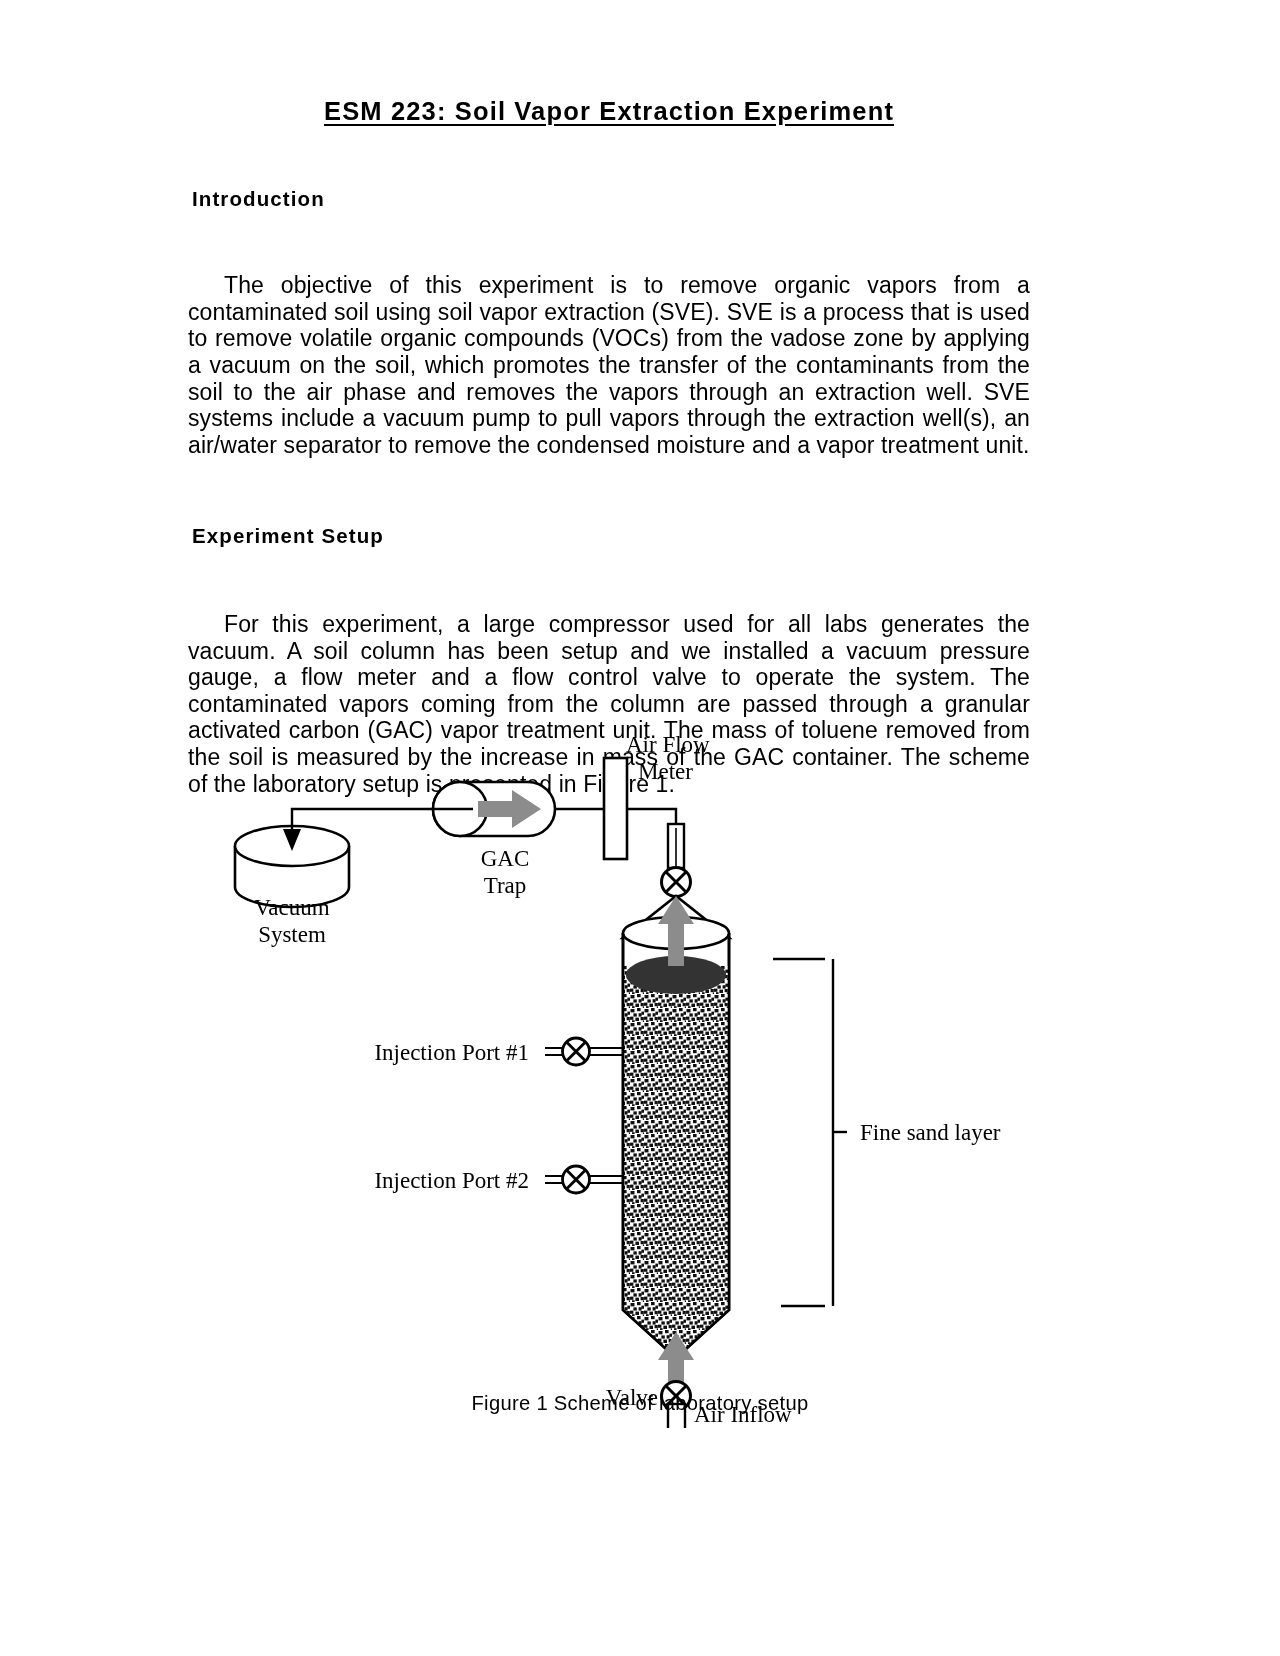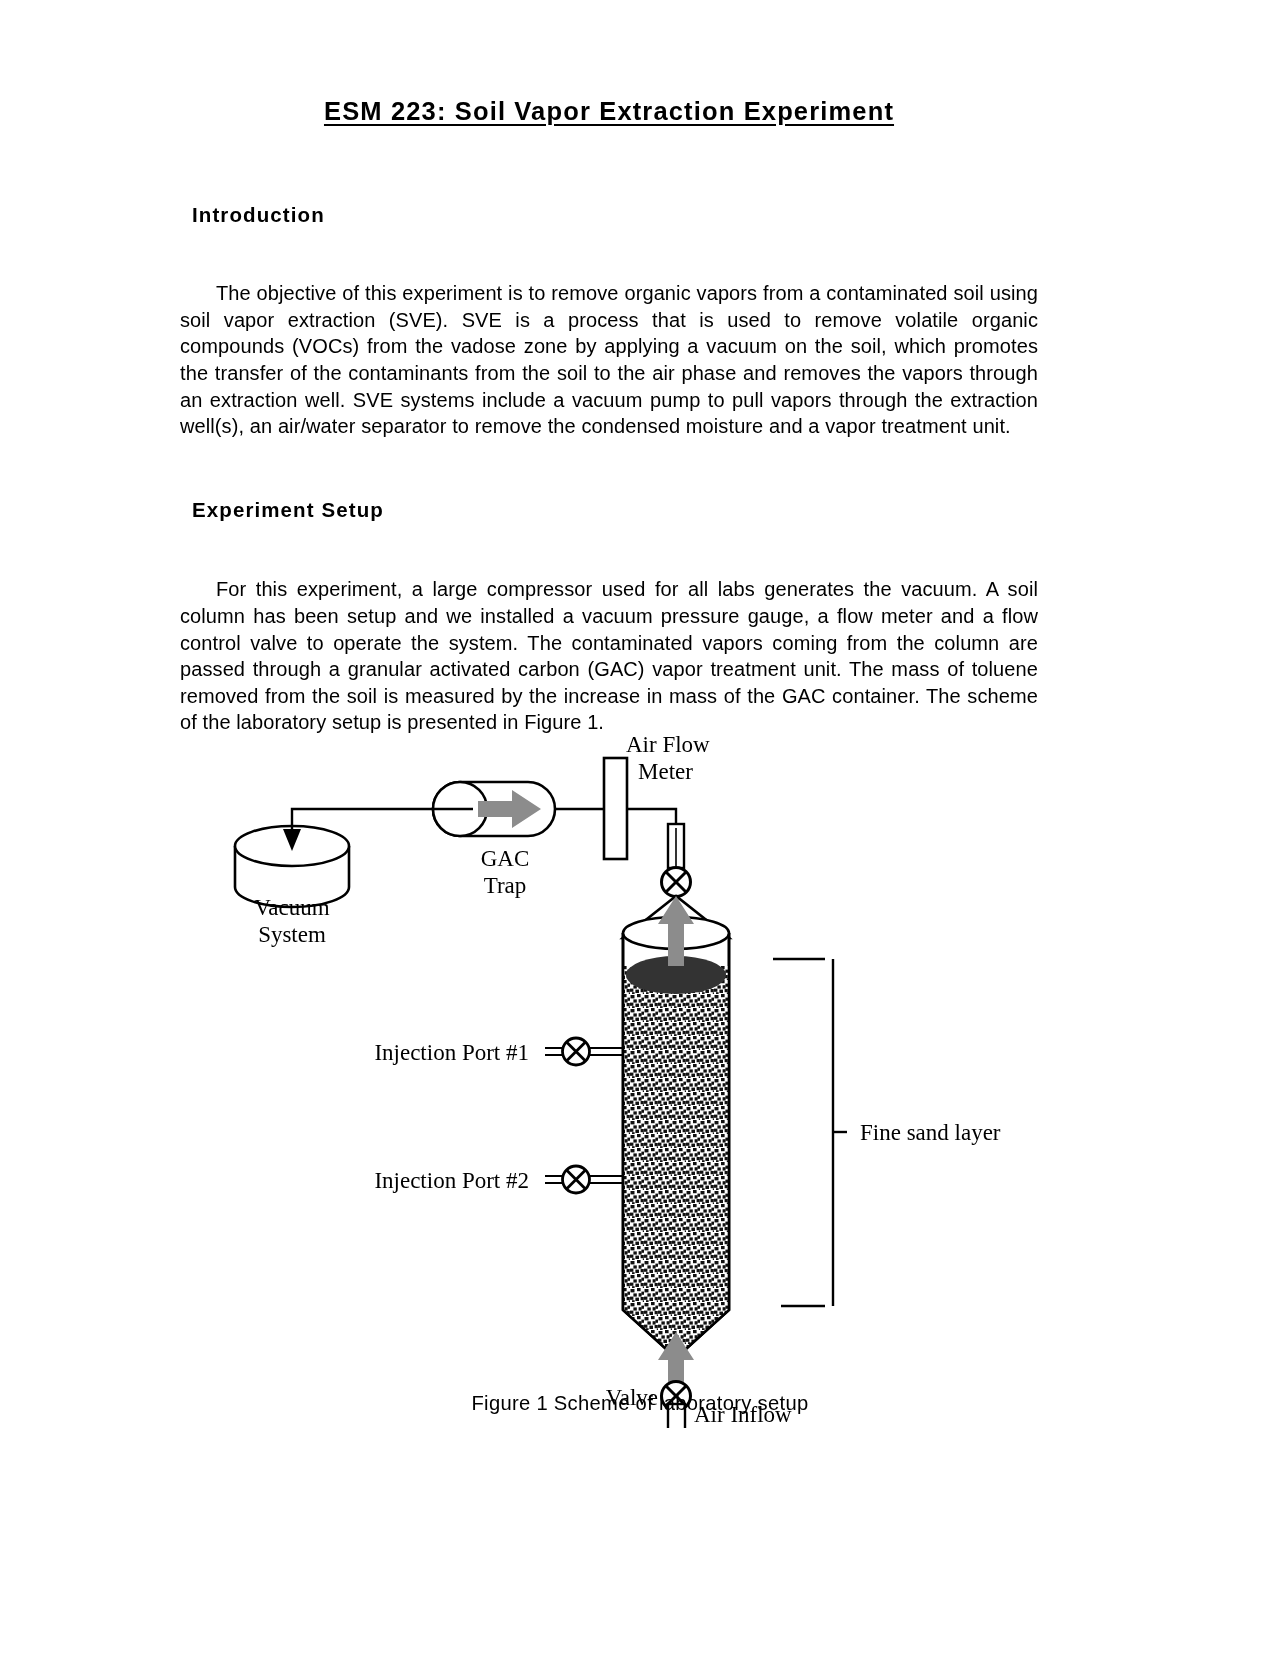--- a/index.html
+++ b/index.html
@@ -32,41 +32,41 @@
     width: 866px;
   }
 
   .doc-title {
     font-size: 25.5px;
     font-weight: bold;
     text-align: center;
     letter-spacing: 1.15px;
     text-decoration: underline;
     text-underline-offset: 4px;
-    margin: 0 0 16px 0;
+    margin: 0 0 0 0;
     padding: 0;
     line-height: 1.2;
     white-space: nowrap;
   }
 
   .section-head {
     font-size: 20.5px;
     font-weight: bold;
     letter-spacing: 1.1px;
     margin: 16px;
     padding: 0;
     line-height: 1.2;
   }
 
   .para {
-    font-size: 20px;
+    font-size: 23px;
     line-height: 26.6px;
     text-align: justify;
     text-justify: inter-word;
-    margin: 4px;
+    margin: 12px;
     padding: 0;
     letter-spacing: 0.1px;
   }
   .para .indent { display: inline-block; width: 36px; }
 
   .sp-title-intro { height: 44px; }
   .sp-intro-p1 { height: 33px; }
   .sp-p1-lab { height: 38px; }
   .sp-lab-p2 { height: 34px; }
 

